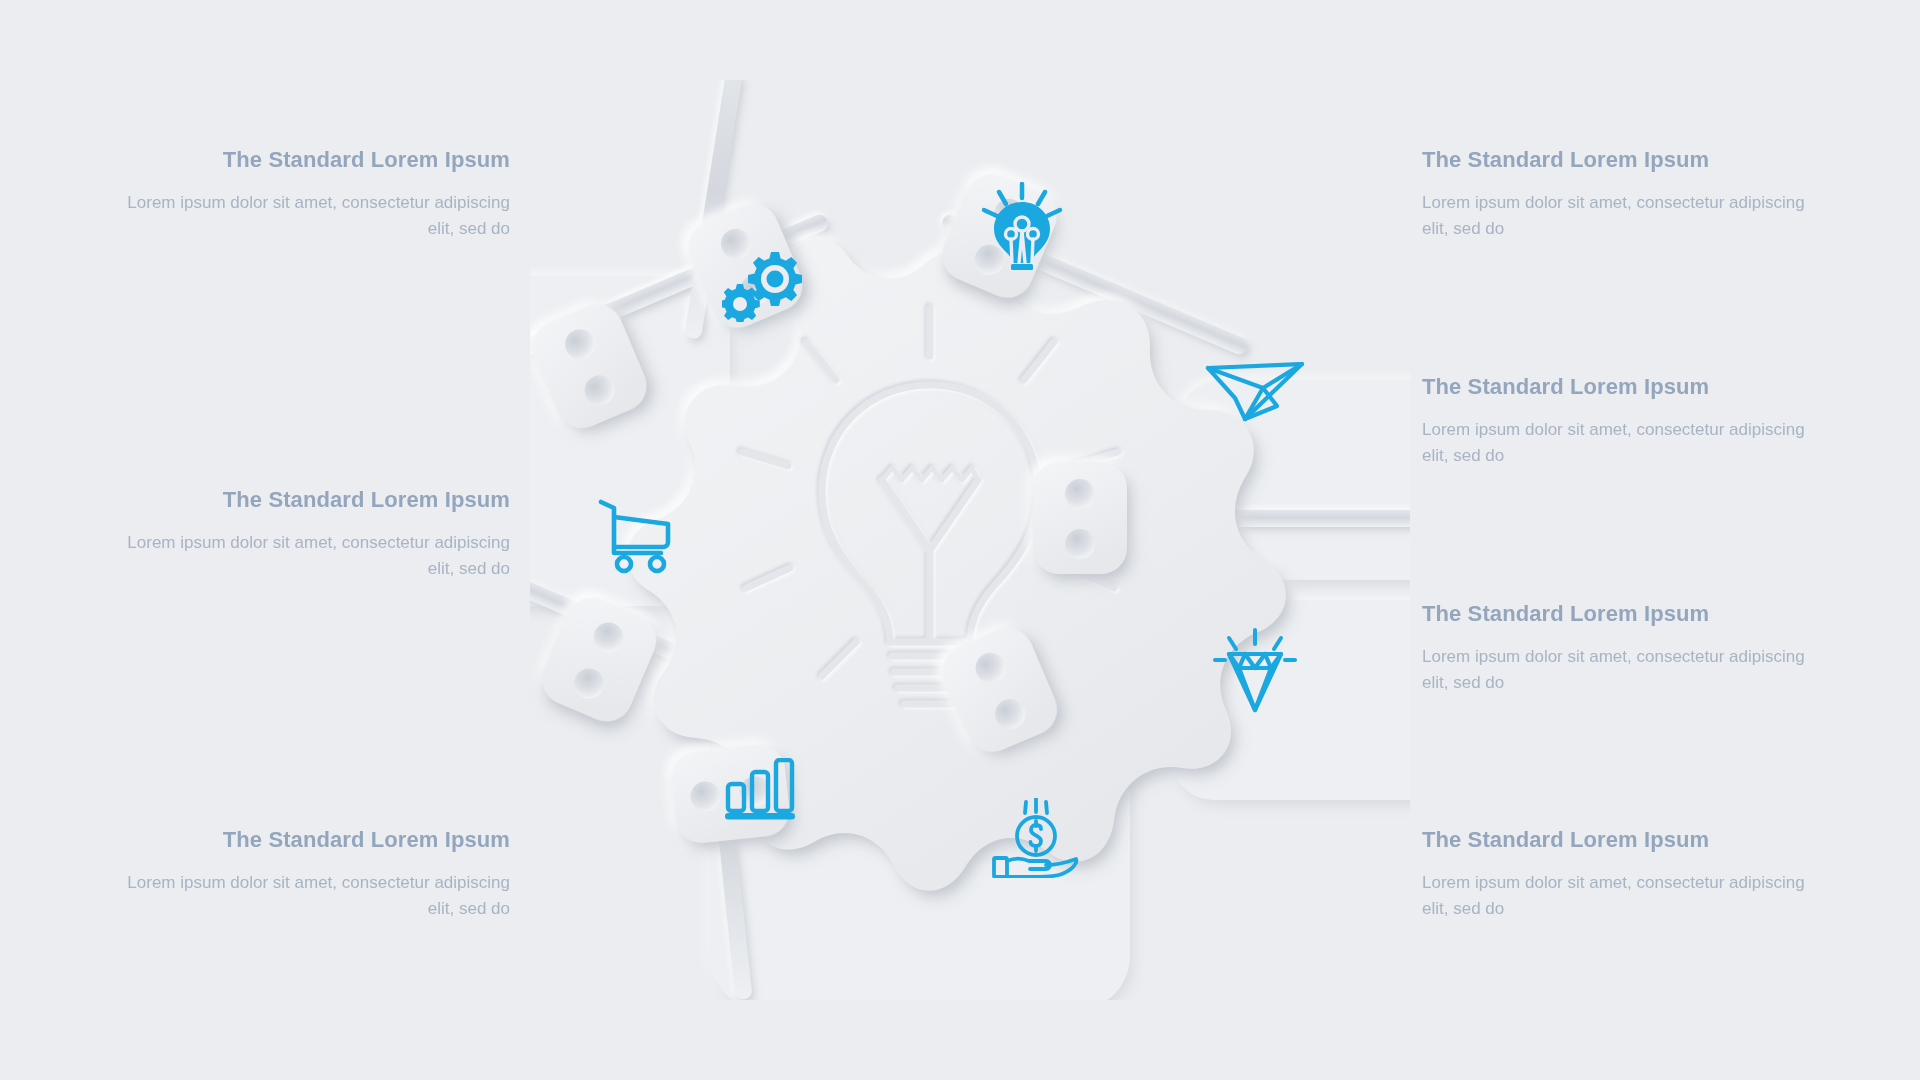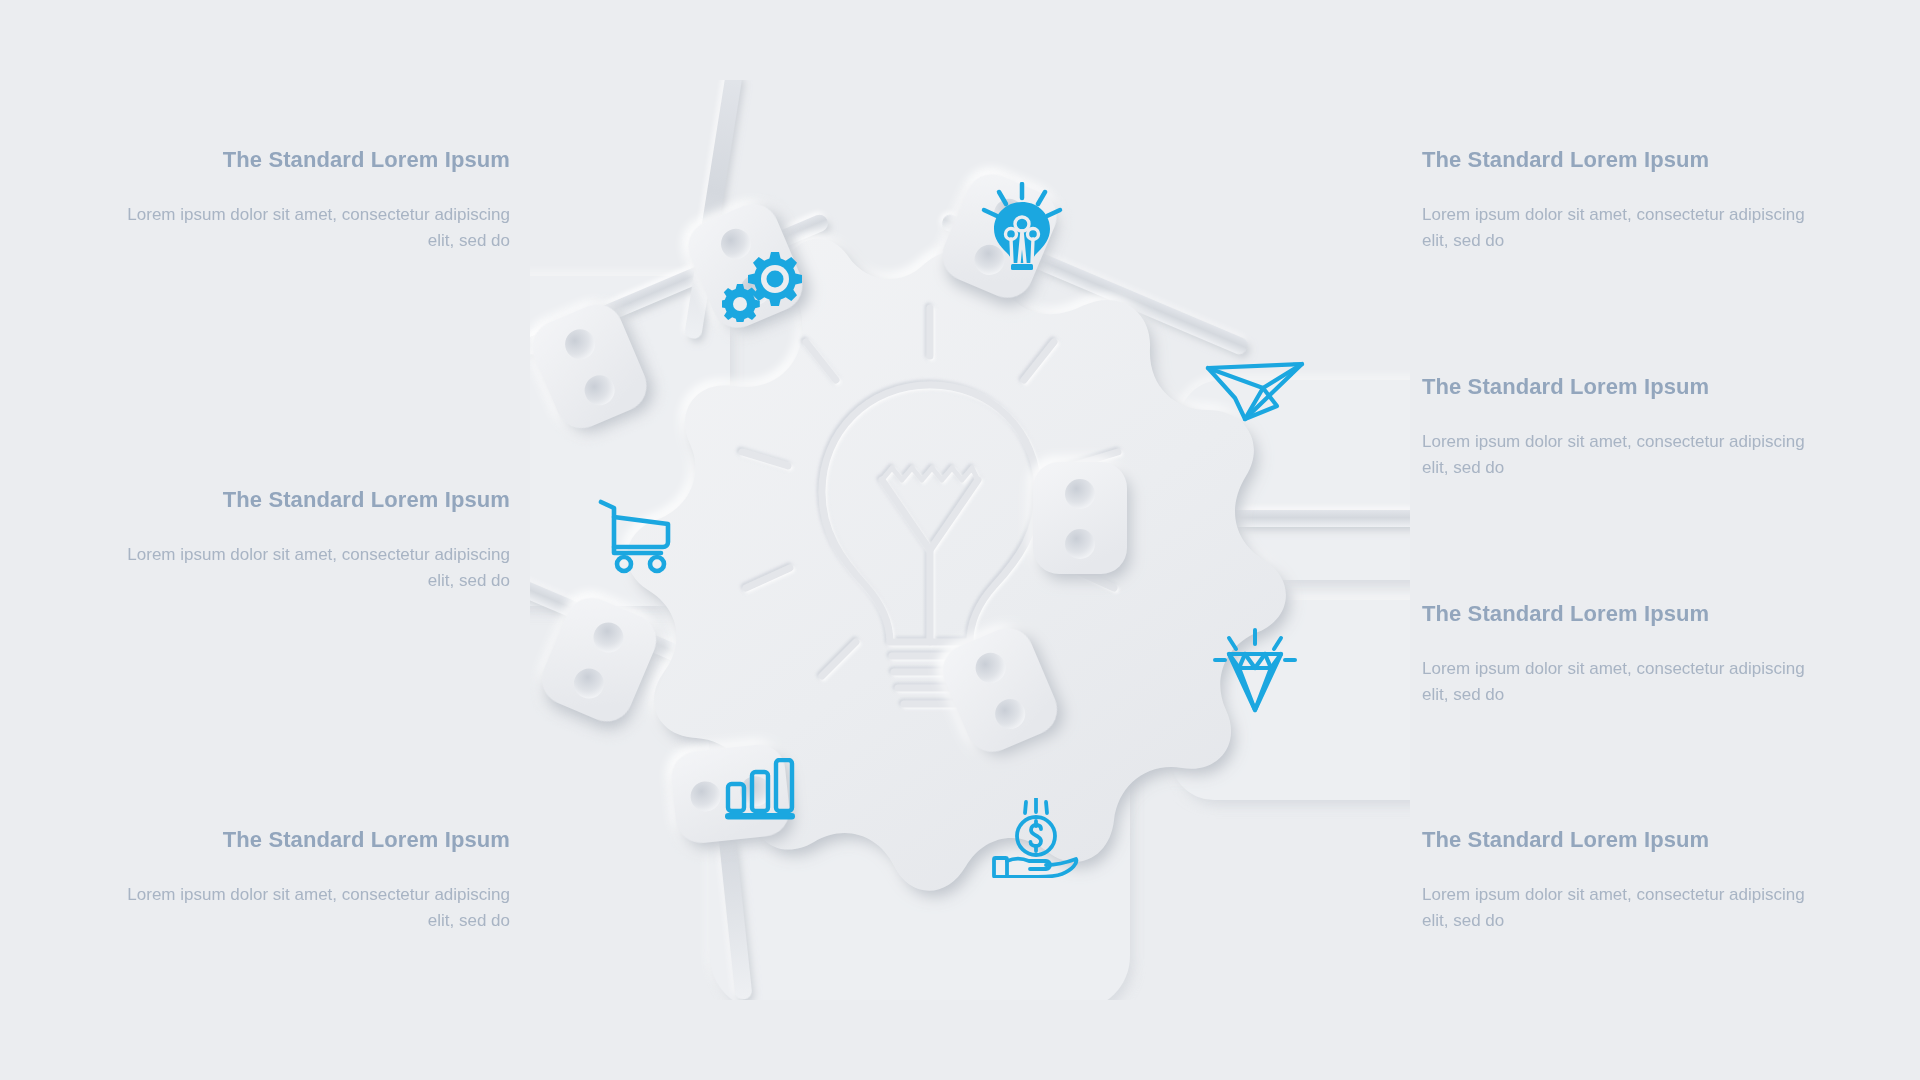--- a/index.html
+++ b/index.html
@@ -45,21 +45,21 @@
 
   .tb-title {
     font-size: 22px;
     font-weight: bold;
     color: #93a6bd;
     letter-spacing: 0.1px;
     line-height: 1.25;
     white-space: nowrap;
   }
   .tb-desc {
-    margin-top: 28px;
+    margin-top: 16px;
     font-size: 17px;
     font-weight: normal;
     color: #a8b4c4;
     line-height: 1.55;
   }
 
   
   #tb-l1 { left: 110px;  top: 146px; }
   #tb-l2 { left: 110px;  top: 486px; }
   #tb-l3 { left: 110px;  top: 826px; }

